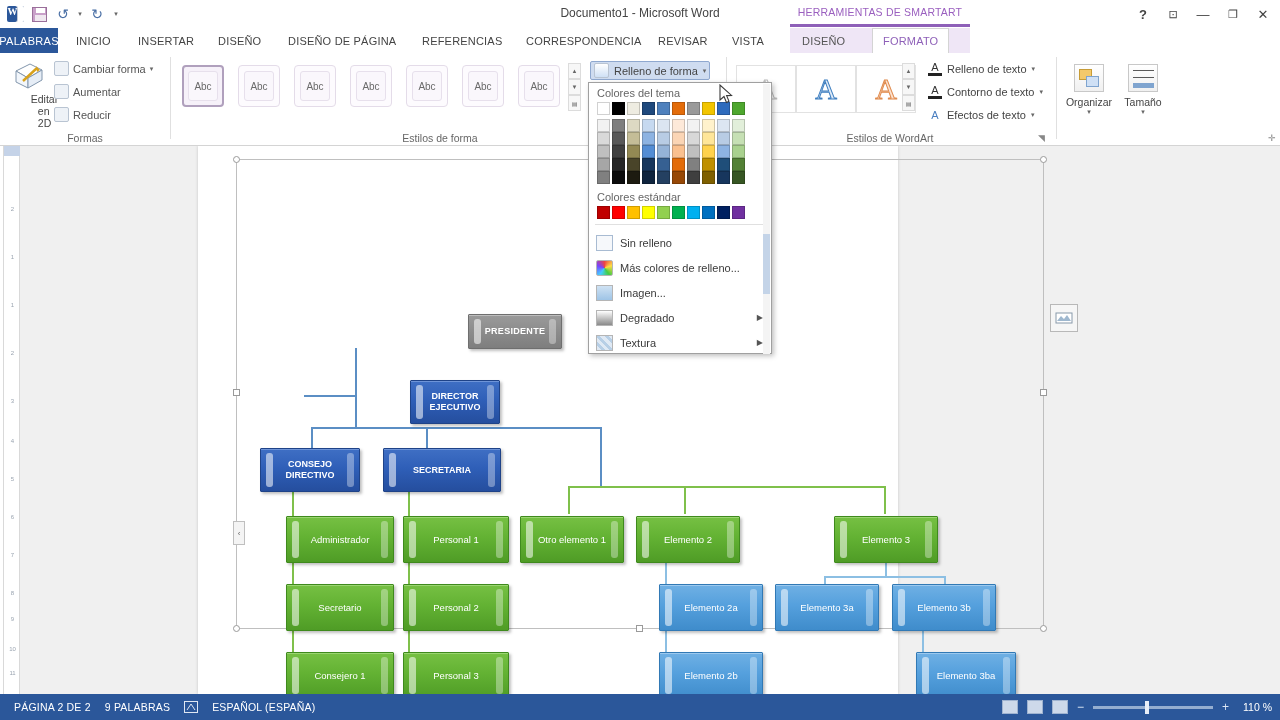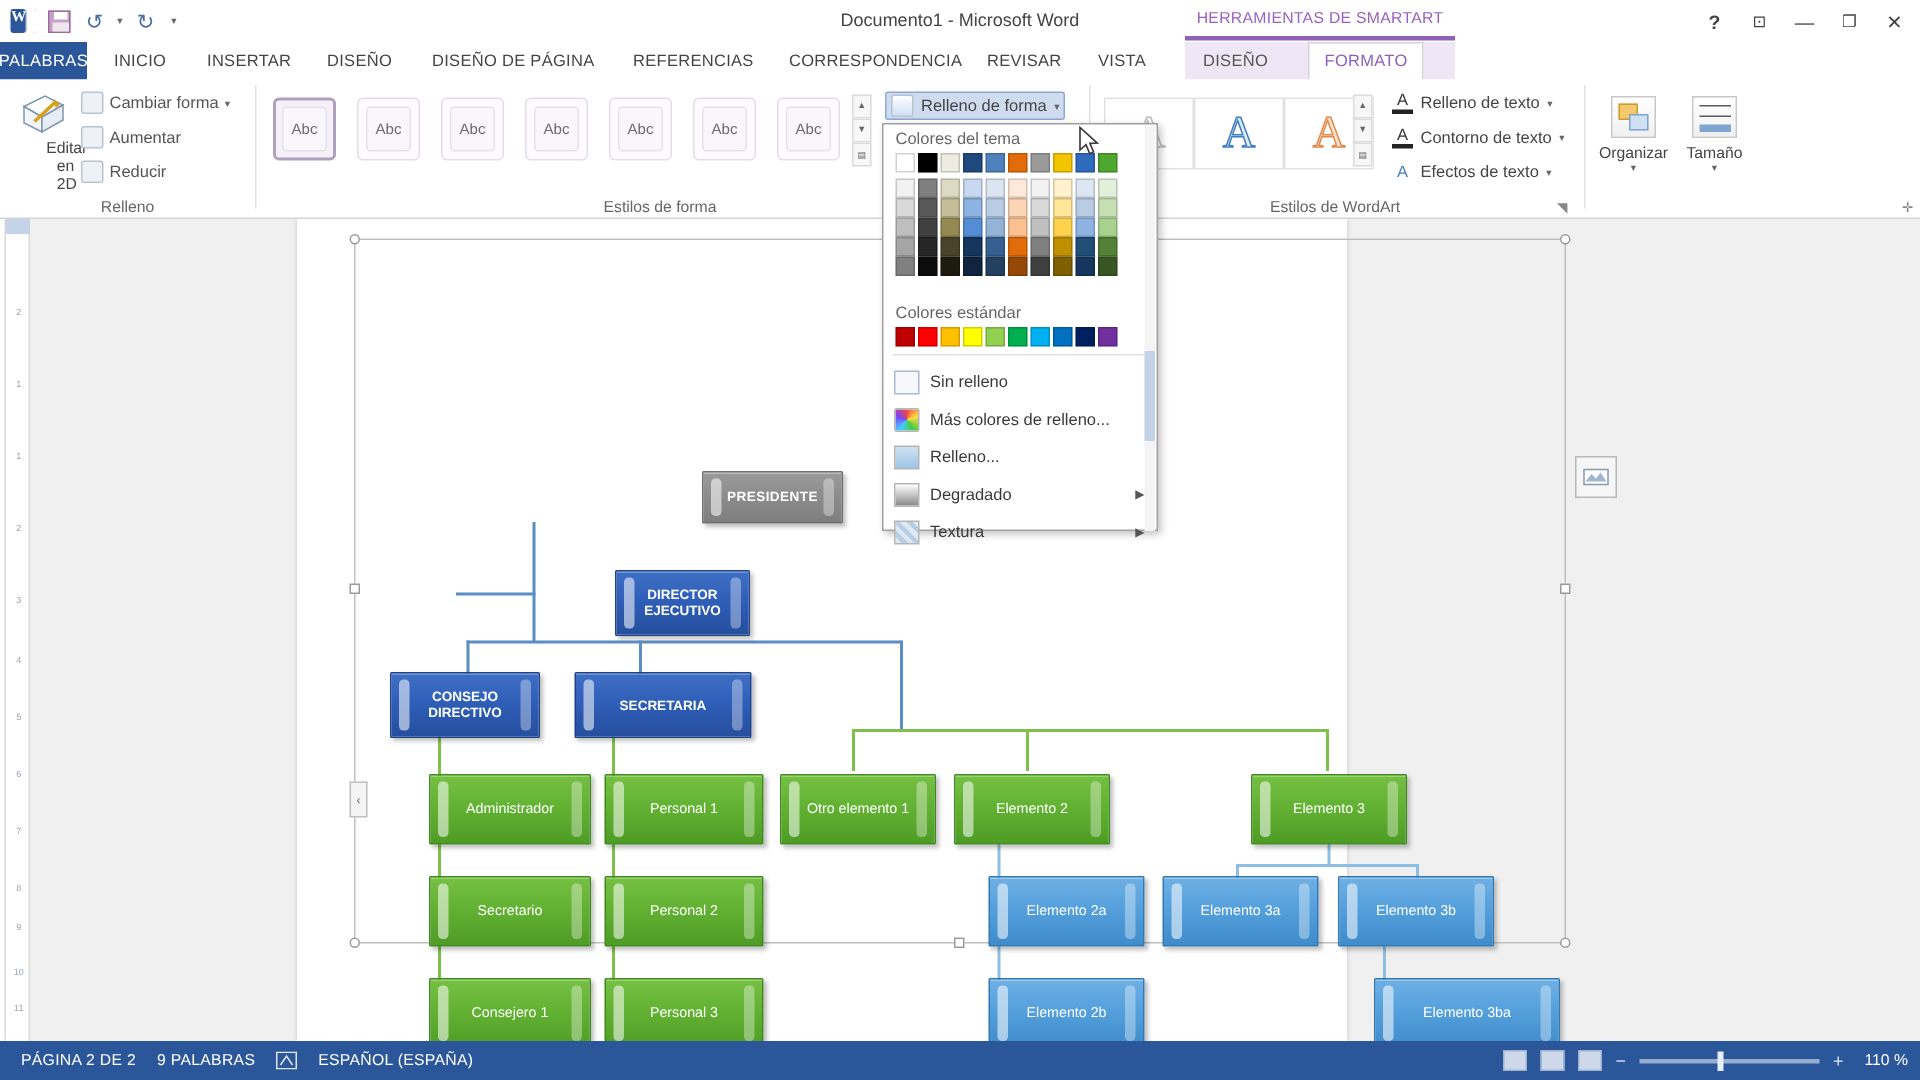--- a/index.html
+++ b/index.html
@@ -293,21 +293,21 @@
     <span class="caret-tiny">▾</span>
   </div>
   <div class="mini-item" style="left:54px; top:31px;">
     <span class="mini-ico"></span>
     <span>Aumentar</span>
   </div>
   <div class="mini-item" style="left:54px; top:54px;">
     <span class="mini-ico"></span>
     <span>Reducir</span>
   </div>
-  <div class="grp-label" style="left:40px; width:90px;">Relleno</div>
+  <div class="grp-label" style="left:40px; width:90px;">Formas</div>
   <div class="grp-sep" style="left:170px;"></div>
 
   <div class="abc-box sel" style="left:182px;">
       <span class="abc-inner">Abc</span>
     </div>
   <div class="abc-box" style="left:238px;">
       <span class="abc-inner">Abc</span>
     </div>
   <div class="abc-box" style="left:294px;">
       <span class="abc-inner">Abc</span>
@@ -471,21 +471,21 @@
     <div class="swcol">
       <span class="sw top" style="background:#4ea72e"></span>
       <span class="sw" style="background:#e2efda"></span>
       <span class="sw" style="background:#c6e0b4"></span>
       <span class="sw" style="background:#a9d18e"></span>
       <span class="sw" style="background:#538135"></span>
       <span class="sw" style="background:#375623"></span>
     </div>
   </div>
 
-  <div class="menu-hdr" style="padding-top:19px;">Colores estándar</div>
+  <div class="menu-hdr" style="padding-top:7px;">Colores estándar</div>
   <div class="swatch-grid">
     <span class="sw" style="background:#c00000"></span>
     <span class="sw" style="background:#ff0000"></span>
     <span class="sw" style="background:#ffc000"></span>
     <span class="sw" style="background:#ffff00"></span>
     <span class="sw" style="background:#92d050"></span>
     <span class="sw" style="background:#00b050"></span>
     <span class="sw" style="background:#00b0f0"></span>
     <span class="sw" style="background:#0070c0"></span>
     <span class="sw" style="background:#002060"></span>
@@ -497,21 +497,21 @@
   <div class="menu-row">
     <span class="mrow-ico" style="background:#f6f8fb;border-color:#a8bbd2;"></span>
     <span>Sin relleno</span>
   </div>
   <div class="menu-row">
     <span class="mrow-ico" style="background:conic-gradient(#e44,#fd4,#4c4,#4cf,#74f,#e44);border-radius:2px;"></span>
     <span>Más colores de relleno...</span>
   </div>
   <div class="menu-row">
     <span class="mrow-ico" style="background:linear-gradient(#cfe2f3,#9ec4e6);"></span>
-    <span>Relleno...</span>
+    <span>Imagen...</span>
   </div>
   <div class="menu-row">
     <span class="mrow-ico" style="background:linear-gradient(#ffffff,#8a8a8a);"></span>
     <span>Degradado</span>
     <span class="submenu-arrow">▶</span>
   </div>
   <div class="menu-row">
     <span class="mrow-ico" style="background:repeating-linear-gradient(45deg,#dfe9f4 0 3px,#b7cfe6 3px 6px);"></span>
     <span>Textura</span>
     <span class="submenu-arrow">▶</span>
@@ -655,21 +655,21 @@
   </div>
   <div class="node n-lblue" style="left:755px; top:438px; width:104px; height:47px;">
     <span style="font-size:9.5px; font-weight:normal;">Elemento 3a</span>
   </div>
   <div class="node n-lblue" style="left:872px; top:438px; width:104px; height:47px;">
     <span style="font-size:9.5px; font-weight:normal;">Elemento 3b</span>
   </div>
   <div class="node n-lblue" style="left:639px; top:506px; width:104px; height:47px;">
     <span style="font-size:9.5px; font-weight:normal;">Elemento 2b</span>
   </div>
-  <div class="node n-lblue" style="left:896px; top:506px; width:124px; height:47px;">
+  <div class="node n-lblue" style="left:896px; top:506px; width:100px; height:47px;">
     <span style="font-size:9.5px; font-weight:normal;">Elemento 3ba</span>
   </div>
 
 </div>
 
 <div id="statusbar">
   <span class="sb-item">PÁGINA 2 DE 2</span>
   <span class="sb-item">9 PALABRAS</span>
   <span class="sb-item" style="display:inline-flex;align-items:center;">
     <svg width="14" height="12" viewBox="0 0 14 12">

